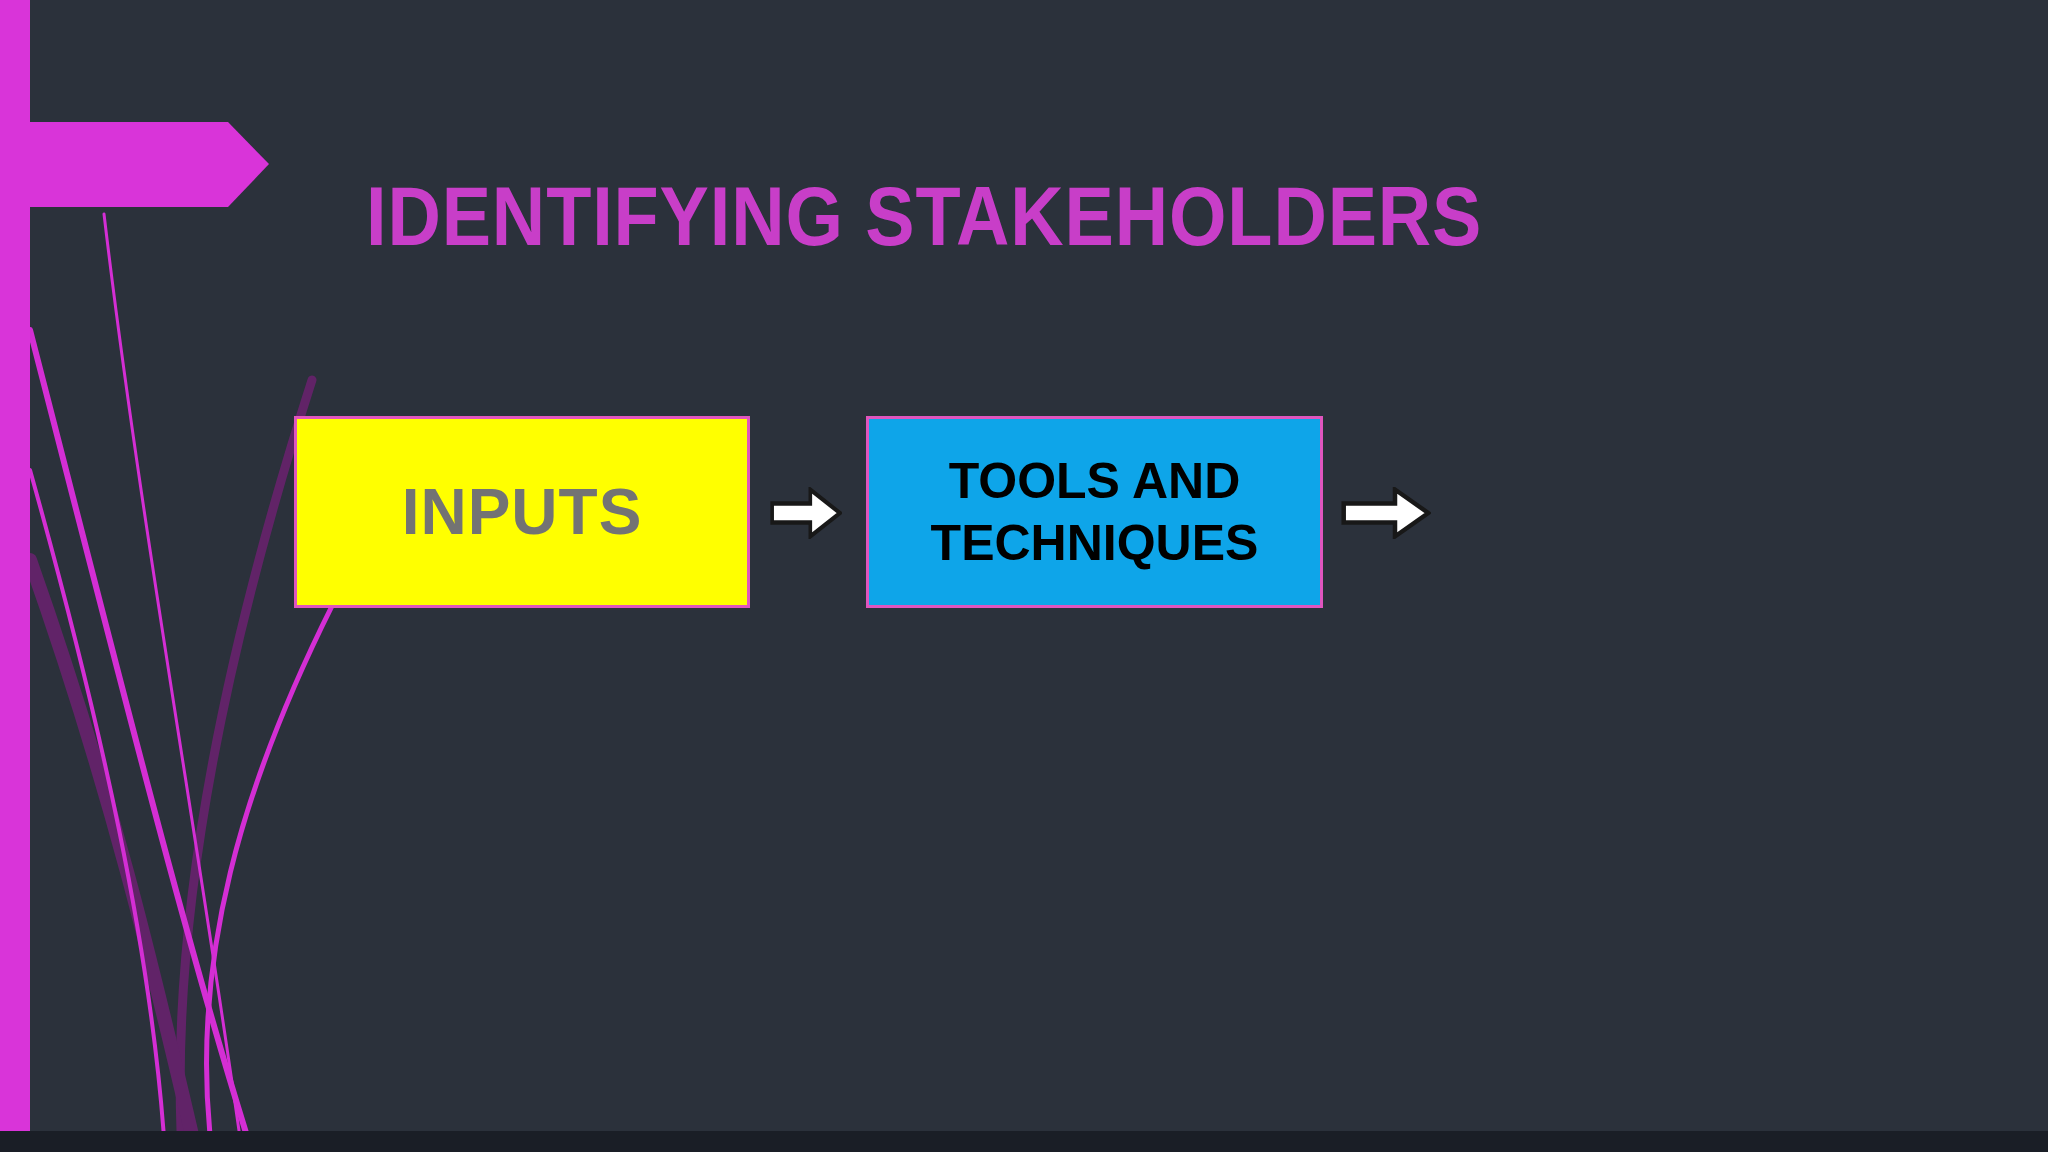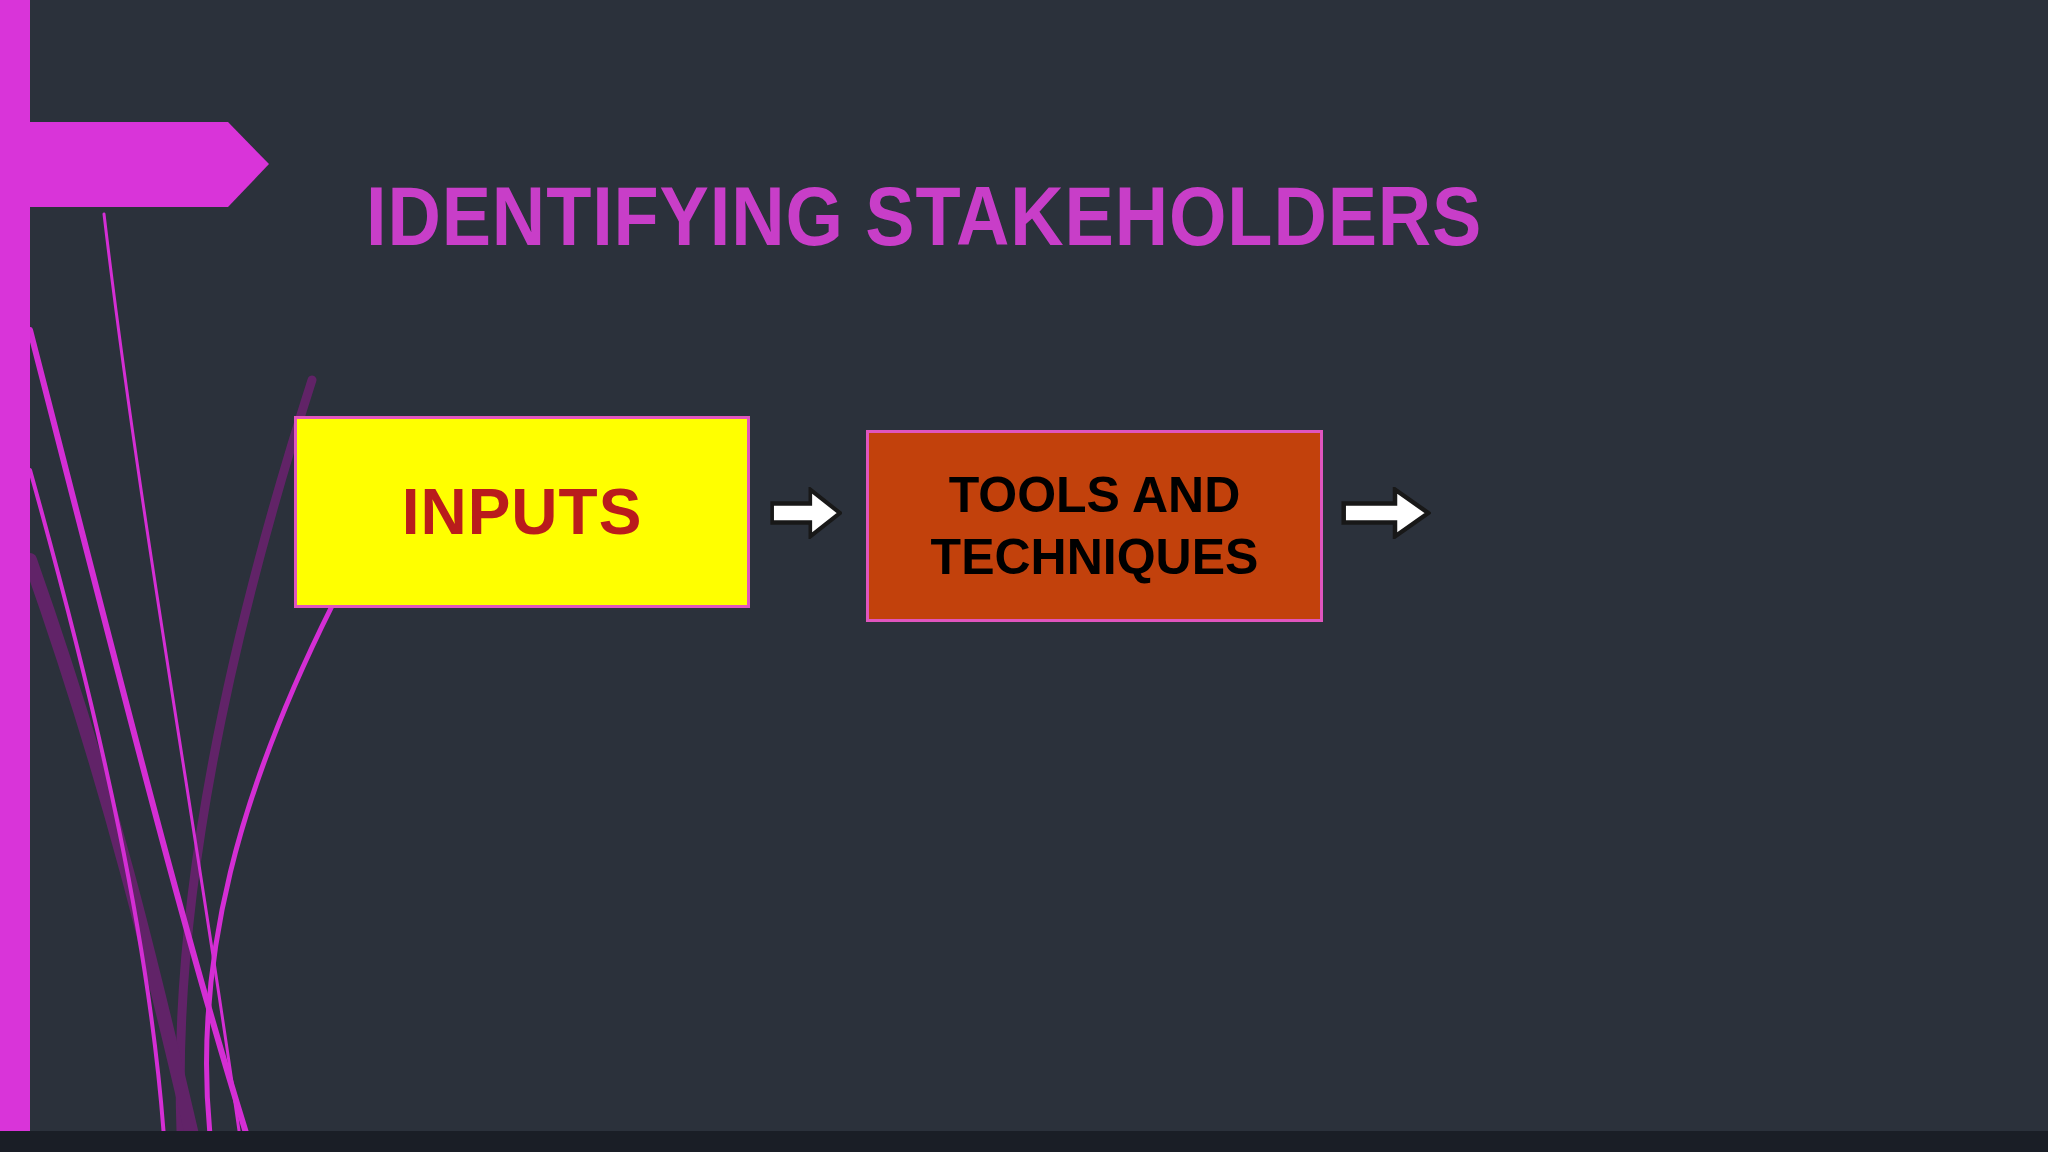--- a/index.html
+++ b/index.html
@@ -89,29 +89,29 @@
 
     <rect x="0" y="0" width="30" height="1142" style="fill: rgb(217, 52, 217);"></rect>
 
     <polygon points="30,122 228,122 269,164 228,207 30,207" style="fill: rgb(217, 52, 217);"></polygon>
   </svg>
 
   <h1 class="page-title" style="color: rgb(200, 62, 200);">IDENTIFYING STAKEHOLDERS</h1>
 
   <div class="flow-row">
 
-    <div class="flow-box box-inputs" style="background-color: rgb(255, 255, 0); border-color: rgb(224, 85, 190); color: #b91c1c;">
+    <div class="flow-box box-inputs" style="background-color: rgb(255, 255, 0); border-color: rgb(224, 85, 190); color: #737373;">
       <span>INPUTS</span>
     </div>
 
     <svg class="flow-arrow arrow-1" viewBox="0 0 100 60" preserveAspectRatio="none" aria-hidden="true">
       <polygon points="3,19 56,19 56,3 97,30 56,57 56,41 3,41" stroke-width="5" stroke-linejoin="miter" style="fill: rgb(255, 255, 255); stroke: rgb(24, 24, 24);"></polygon>
     </svg>
 
-    <div class="flow-box box-tools" style="background-color: #c2410c; border-color: rgb(224, 85, 190); color: rgb(0, 0, 0); margin-top: 14px;">
+    <div class="flow-box box-tools" style="background-color: #0ea5e9; border-color: rgb(224, 85, 190); color: rgb(0, 0, 0);">
       <span>TOOLS AND TECHNIQUES</span>
     </div>
 
     <svg class="flow-arrow arrow-2" viewBox="0 0 100 60" preserveAspectRatio="none" aria-hidden="true">
       <polygon points="3,19 60,19 60,3 97,30 60,57 60,41 3,41" stroke-width="5" stroke-linejoin="miter" style="fill: rgb(255, 255, 255); stroke: rgb(24, 24, 24);"></polygon>
     </svg>
 
 
   </div>
 </div>

